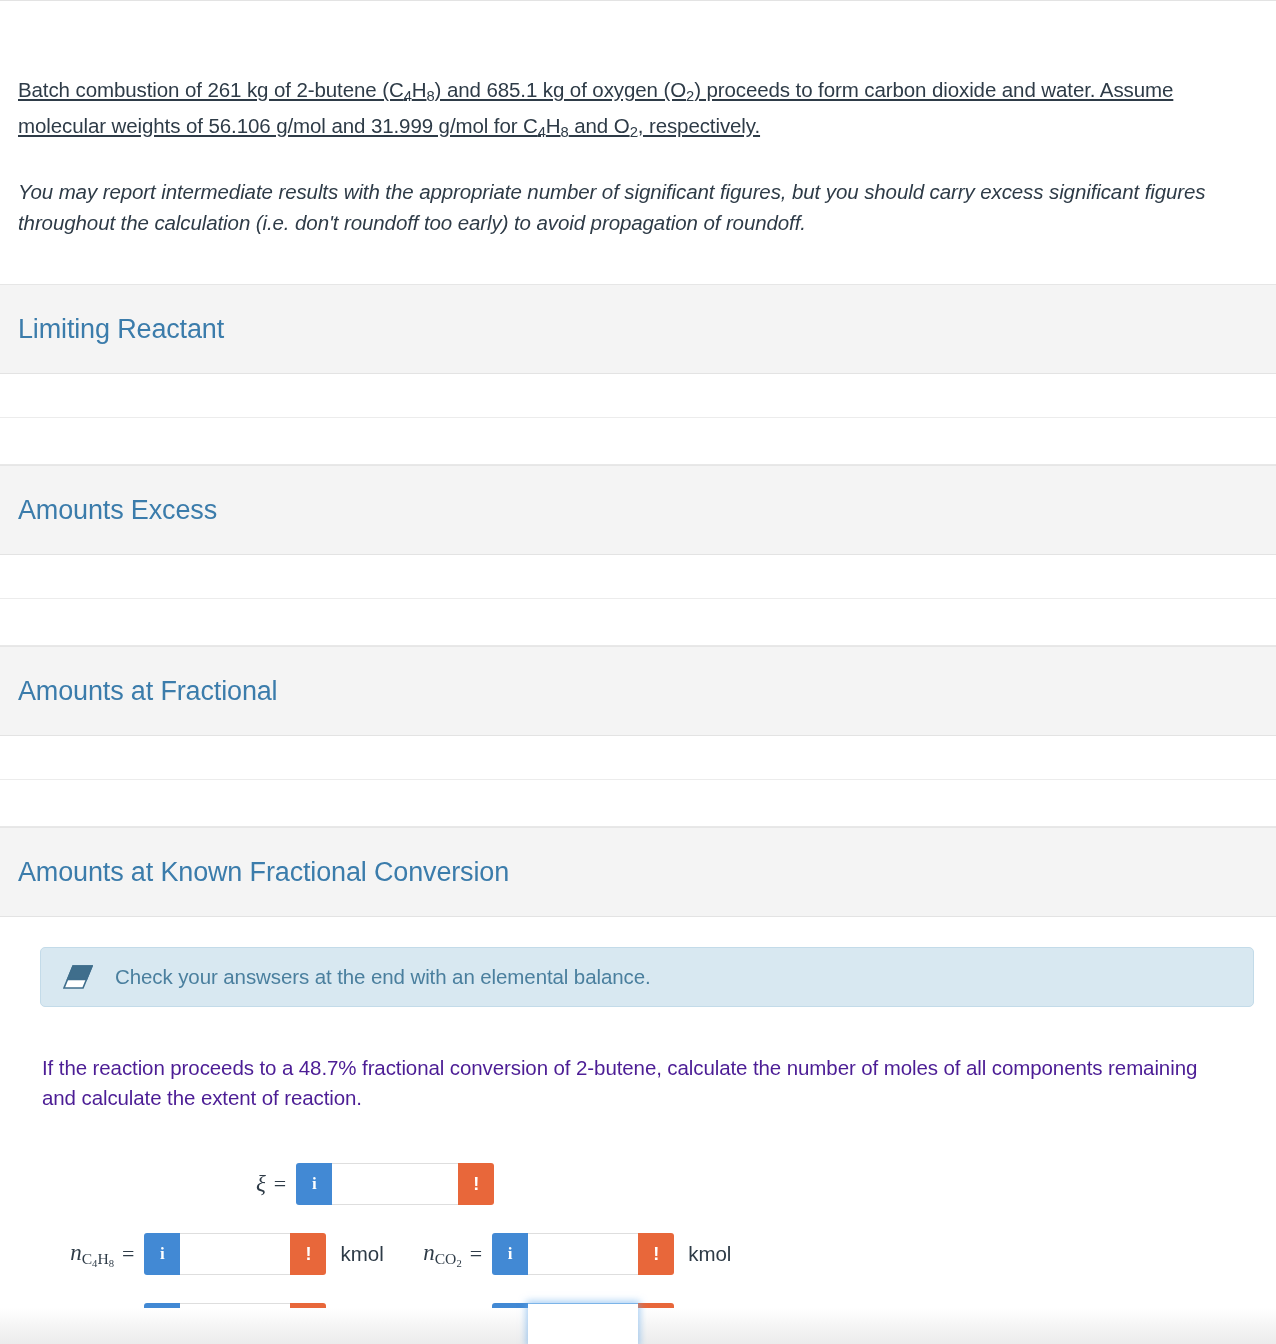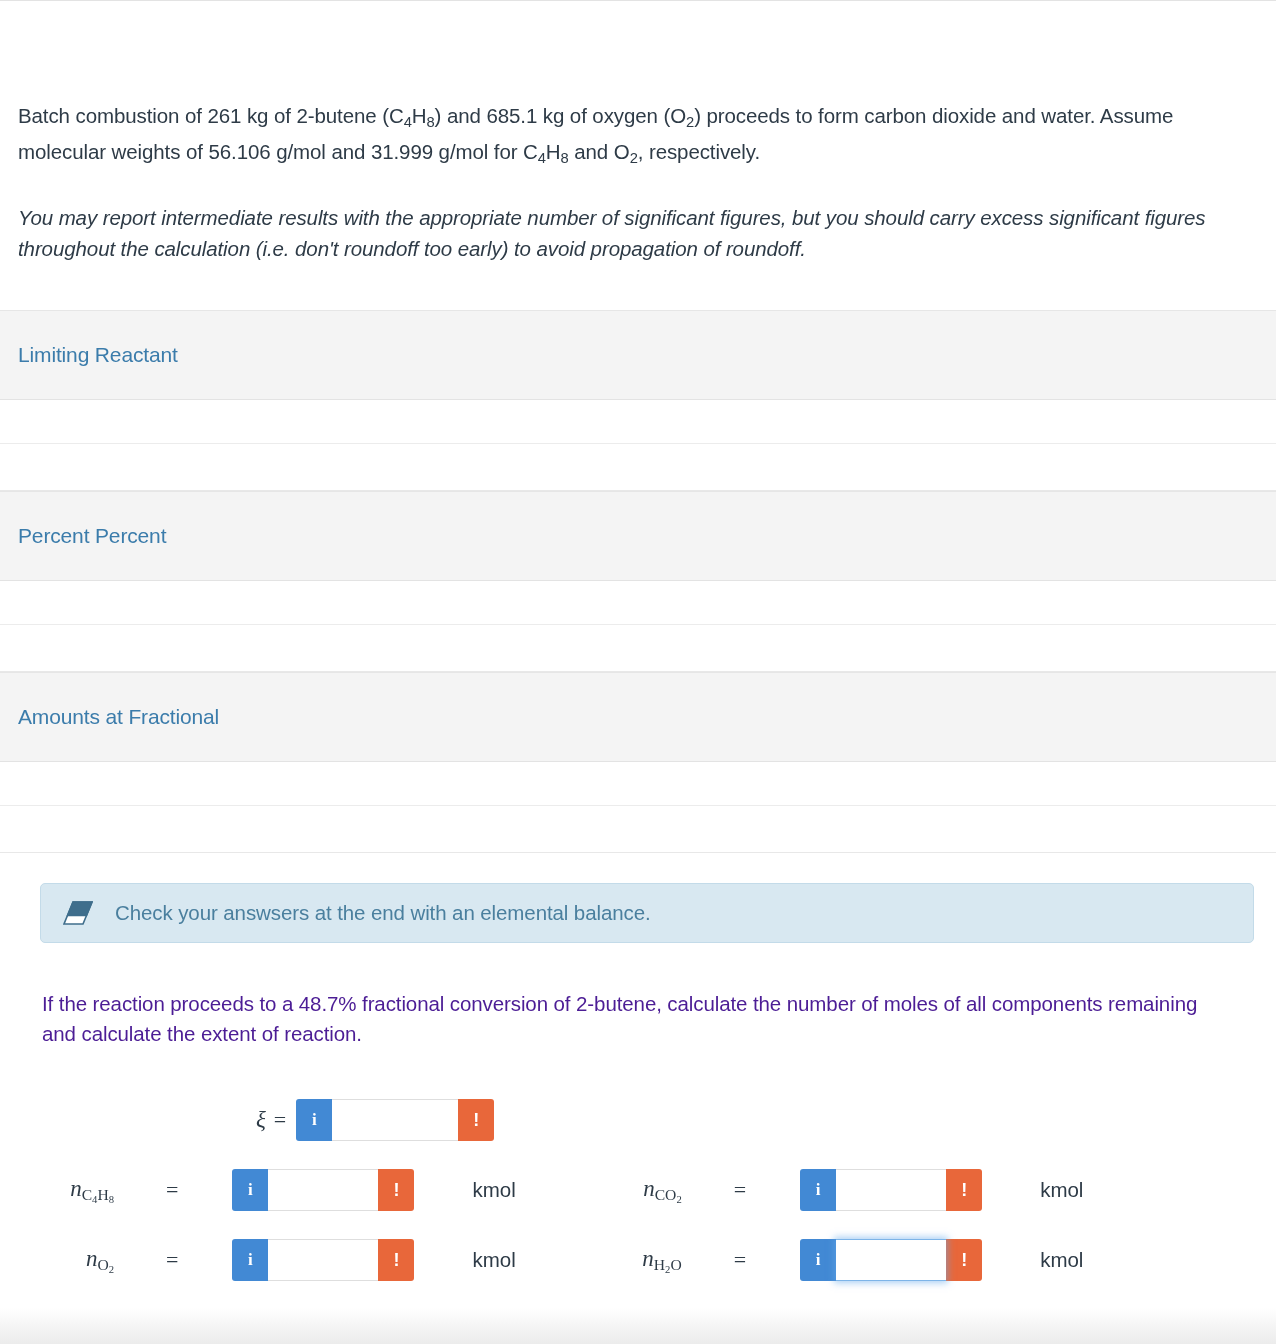--- a/index.html
+++ b/index.html
@@ -21,21 +21,21 @@
   .prompt {
     padding: 0 18px;
   }
   .prompt p {
     margin: 0;
     color: #2e3b47;
     font-size: 20.5px;
     line-height: 30px;
     letter-spacing: -0.1px;
   }
-  .prompt .p1 { padding-top: 100px; }
+  .prompt .p1 { padding-top: 74px; text-decoration: underline; }
   .prompt .p2 {
     padding-top: 30px;
     font-style: italic;
     line-height: 31px;
   }
   .prompt-block { padding-bottom: 46px; }
 
   sub { font-size: 0.72em; vertical-align: -0.25em; }
 
   
@@ -43,21 +43,21 @@
     border-top: 1px solid #e6e6e6;
     border-bottom: 1px solid #e3e3e3;
     background: #f4f4f4;
     height: 90px;
     display: flex;
     align-items: center;
     padding: 0 18px;
   }
   .band-title {
     color: #3b7cab;
-    font-size: 21px;
+    font-size: 27px;
     letter-spacing: -0.15px;
     white-space: nowrap;
   }
   .blank-row {
     background: #ffffff;
     height: 44px;
     border-bottom: 1px solid #ececec;
   }
   .blank-row.tall { height: 47px; border-bottom: 1px solid #e8e8e8; }
 
@@ -97,21 +97,21 @@
   }
 
   
   .answers { padding-top: 36px; }
   .ans-row {
     display: flex;
     align-items: center;
     height: 70px;
   }
   .ans-row.center { padding-left: 256px; }
-  .ans-row.pair { padding-left: 52px; gap: 44px; }
+  .ans-row.pair { padding-left: 52px; }
 
   .mlabel {
     font-family: "Liberation Serif", serif;
     font-size: 23px;
     color: #2e3b47;
     white-space: nowrap;
     text-align: right;
   }
   .mlabel i { font-style: italic; }
   .mlabel .up { font-style: normal; }
@@ -200,31 +200,34 @@
     </div>
   </div>
 
   <div class="band">
     <span class="band-title">Limiting Reactant</span>
   </div>
   <div class="blank-row"></div>
   <div class="blank-row tall"></div>
 
   <div class="band">
-    <span class="band-title">Percent Percent</span>
+    <span class="band-title">Amounts Excess</span>
   </div>
   <div class="blank-row"></div>
   <div class="blank-row tall"></div>
 
   <div class="band">
     <span class="band-title">Amounts at Fractional</span>
   </div>
   <div class="blank-row"></div>
   <div class="blank-row tall"></div>
 
+  <div class="band">
+    <span class="band-title">Amounts at Known Fractional Conversion</span>
+  </div>
 
   <div class="hint-wrap">
     <div class="hint">
       <svg class="eraser-icon" viewBox="0 0 30 24" xmlns="http://www.w3.org/2000/svg">
         <polygon points="10,1 29,1 20,23 1,23" fill="#ffffff" stroke="#3f6e8c" stroke-width="1.6"></polygon>
         <polygon points="10,1 29,1 23.5,14.5 4.5,14.5" fill="#3f6e8c" stroke="#3f6e8c" stroke-width="1.4"></polygon>
       </svg>
       <span class="hint-text">Check your answsers at the end with an elemental balance.</span>
     </div>
   </div>

